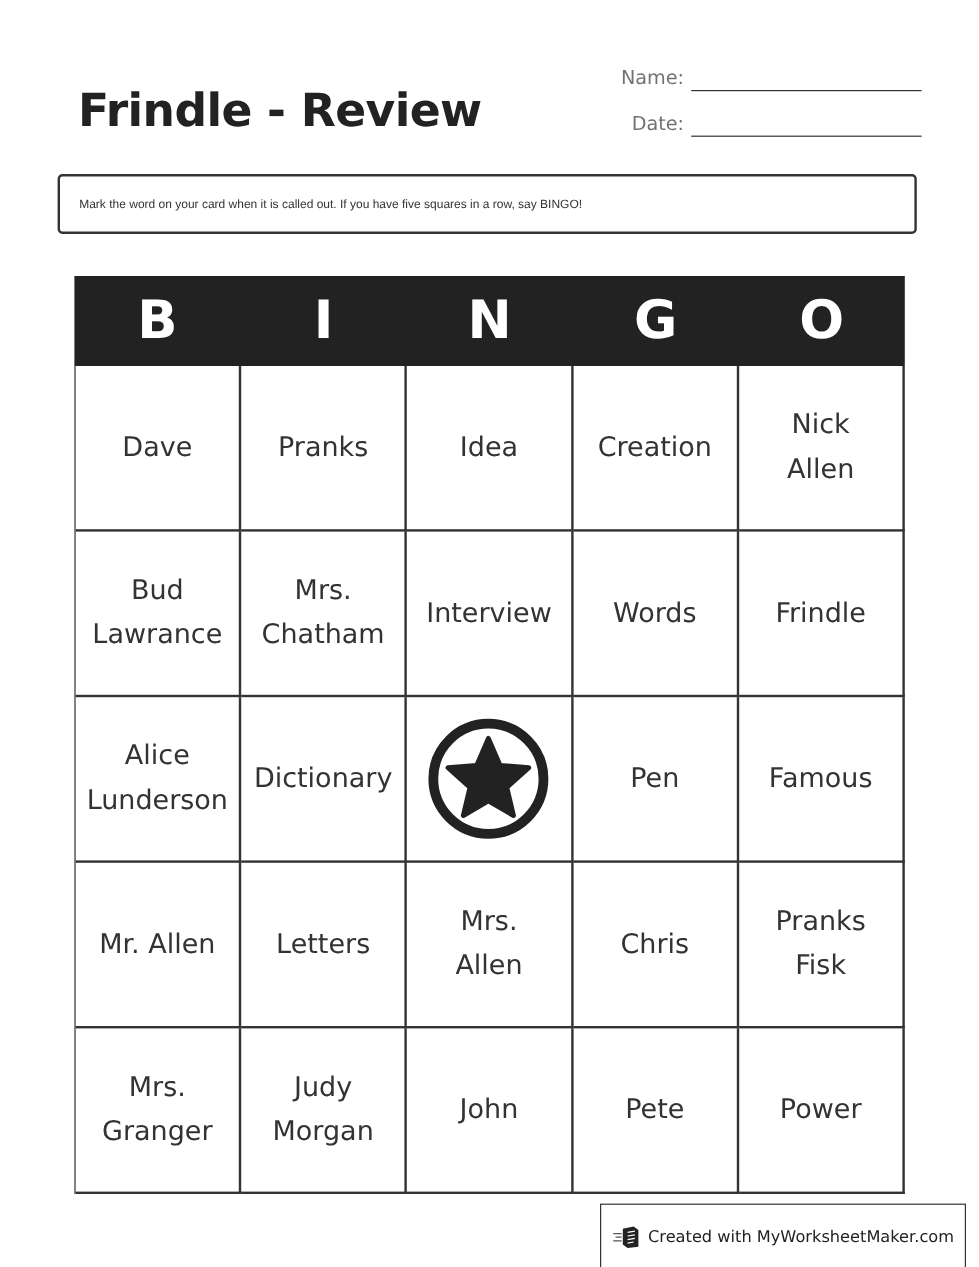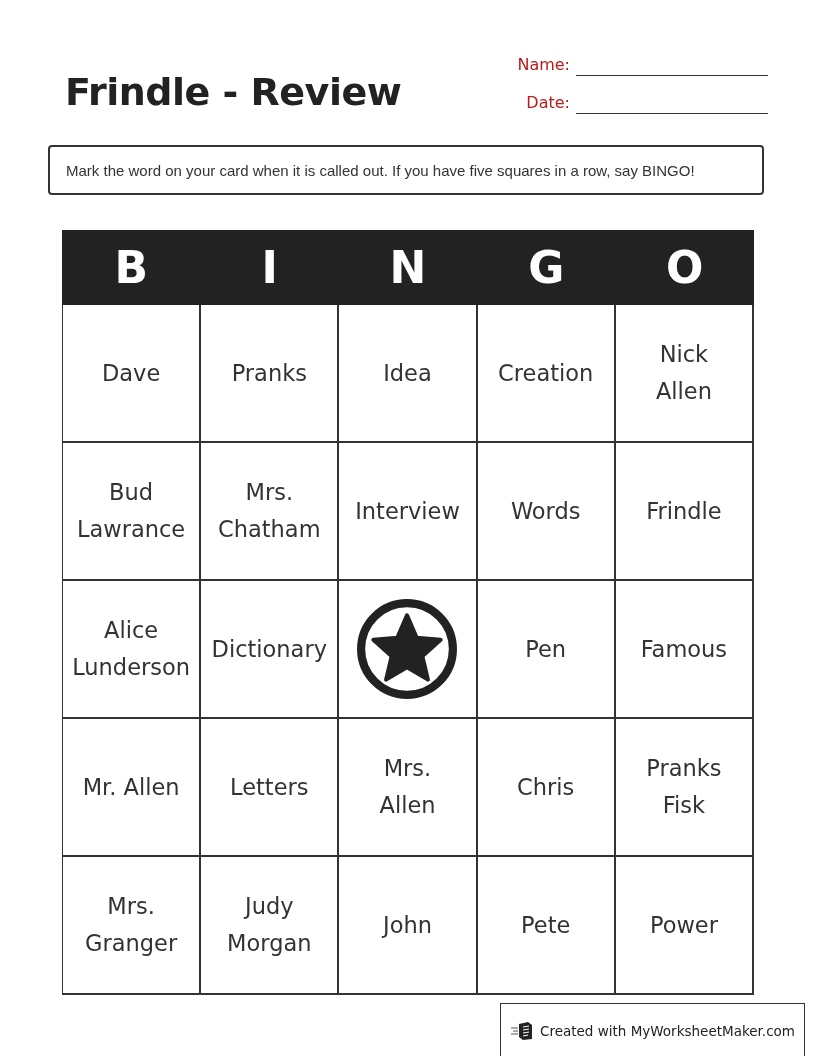--- a/index.html
+++ b/index.html
@@ -10,32 +10,32 @@
     }
     .title {
       position: absolute; left: 49px; top: 52px;
       font-family: "DejaVu Sans", sans-serif;
       font-weight: bold; font-size: 38px; letter-spacing: -0.5px;
       color: #222222; line-height: 48px; margin: 16px;
     }
     .field-row { position: absolute; left: 490px; width: 280px; height: 30px; }
     .field-row .label {
       position: absolute; right: 200px; bottom: 4px;
-      font-size: 16px; color: #b91c1c; white-space: nowrap;
+      font-size: 16px; color: #737373; white-space: nowrap;
       font-family: "DejaVu Sans", sans-serif;
     }
     .field-row .line {
       position: absolute; left: 86px; right: 2px; bottom: 2px;
       border-bottom: 1.5px solid #333333; height: 0;
     }
     .instructions {
       position: absolute; left: 48px; top: 145px; width: 716px; height: 50px;
       border: 2px solid #333333; border-radius: 4px; box-sizing: border-box;
       display: flex; align-items: center; padding-left: 16px;
-      font-size: 15px; color: #333333;
+      font-size: 10px; color: #333333;
       font-family: "Liberation Sans", sans-serif;
     }
     .bingo {
       position: absolute; left: 62px; top: 230px; width: 692px;
     }
     .bingo-header {
       display: grid; grid-template-columns: repeat(5, 1fr);
       height: 75px; background: #222222;
     }
     .bingo-header .letter {

